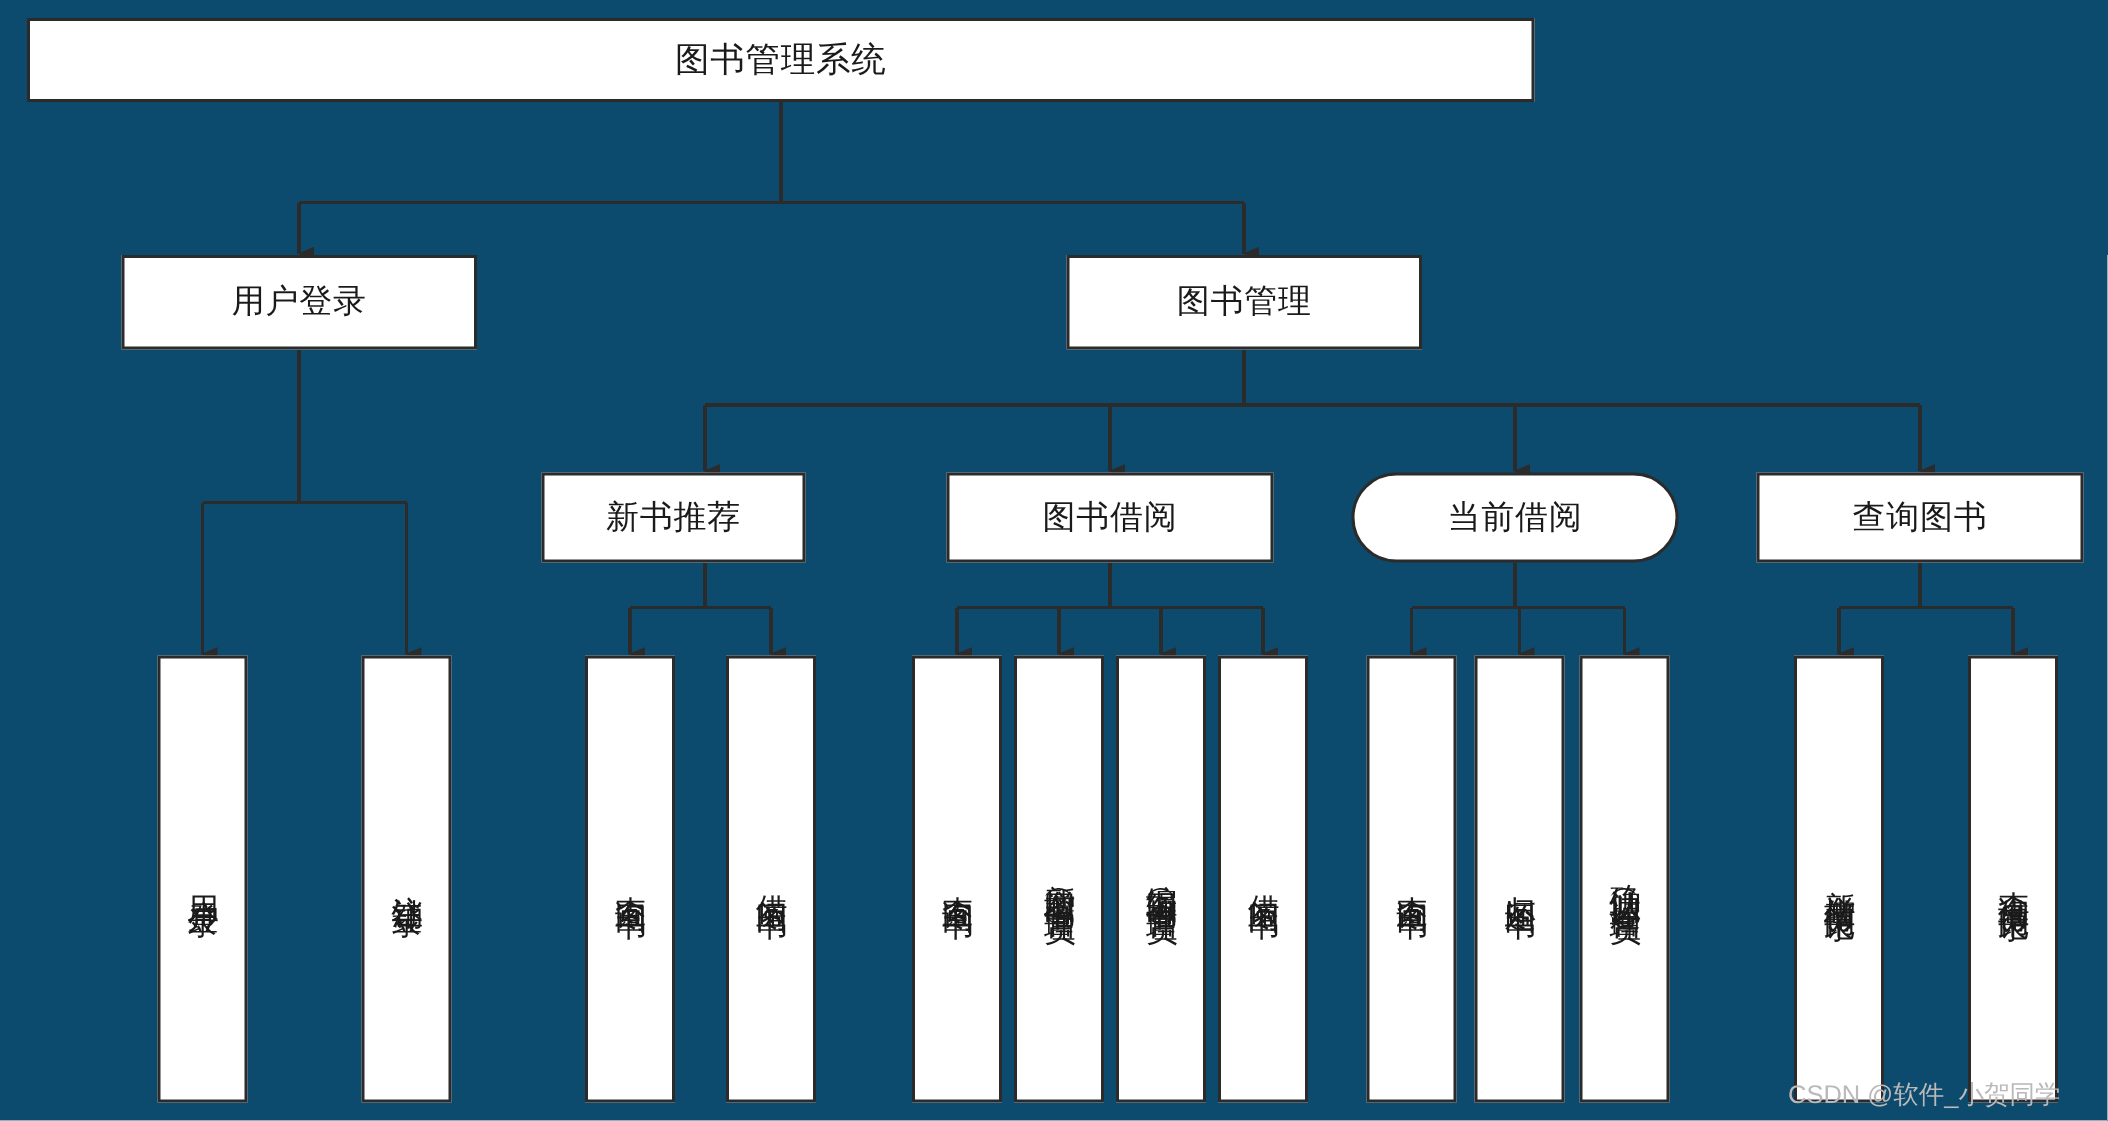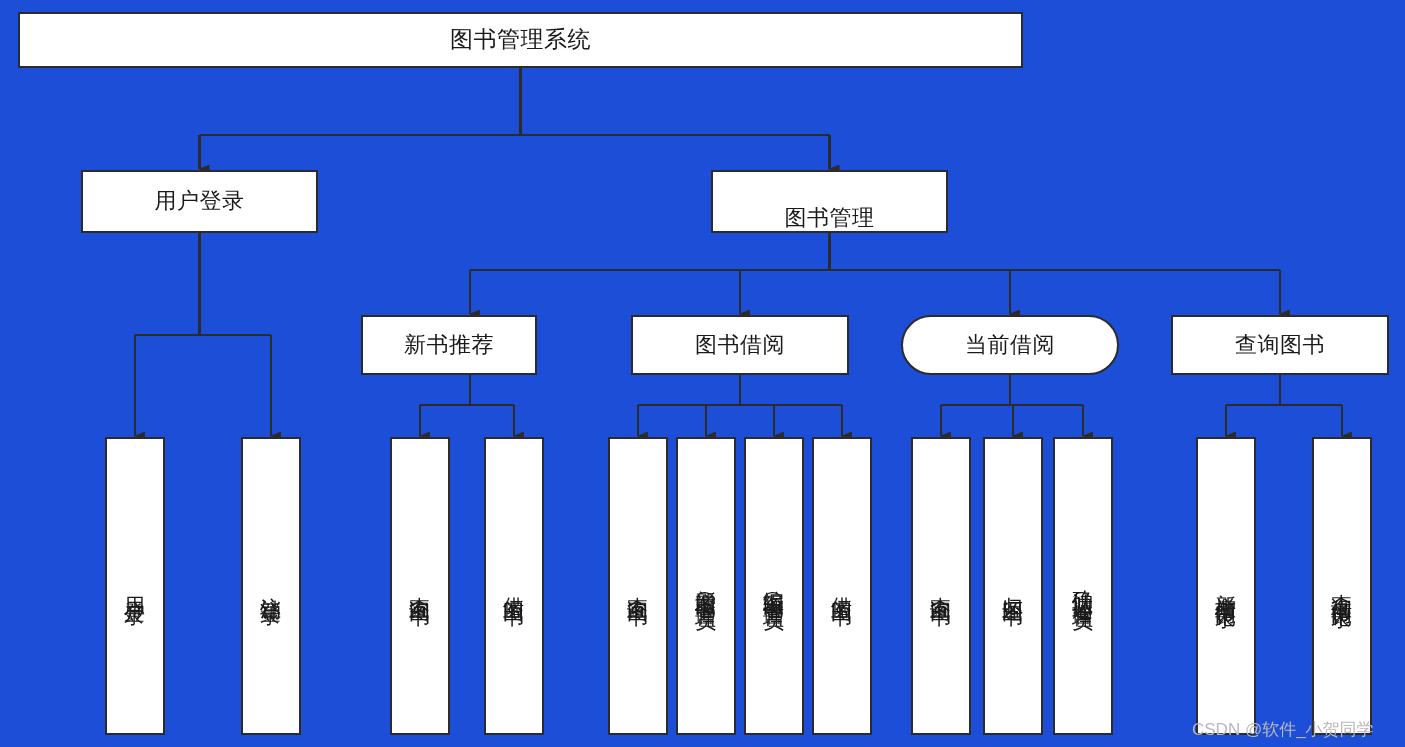--- a/index.html
+++ b/index.html
@@ -8,21 +8,21 @@
     padding: 0;
     background: #ffffff;
   }
   body {
     font-family: "Liberation Sans", "DejaVu Sans", sans-serif;
   }
   #diagram-root {
     position: relative;
     width: 1405px;
     height: 747px;
-    background: #1d4ed8;
+    background: #0c4a6e;
     overflow: hidden;
   }
   #diagram-svg {
     position: absolute;
     left: 0;
     top: 0;
     width: 1405px;
     height: 747px;
   }
   .node-box {
@@ -121,21 +121,21 @@
       </g>
   </svg>
 
   <div id="nodes-layer">
       <div class="node-box horiz level-0" style="left: 18px; top: 12px; width: 1005px; height: 56px;">
         <span class="node-label">图书管理系统</span>
       </div>
       <div class="node-box horiz" style="left: 81px; top: 170px; width: 237px; height: 63px;">
         <span class="node-label">用户登录</span>
       </div>
-      <div class="node-box horiz" style="left: 711px; top: 170px; width: 237px; height: 63px; align-items: flex-end;">
+      <div class="node-box horiz" style="left: 711px; top: 170px; width: 237px; height: 63px;">
         <span class="node-label">图书管理</span>
       </div>
       <div class="node-box horiz" style="left: 361px; top: 315px; width: 176px; height: 60px;">
         <span class="node-label">新书推荐</span>
       </div>
       <div class="node-box horiz" style="left: 631px; top: 315px; width: 218px; height: 60px;">
         <span class="node-label">图书借阅</span>
       </div>
       <div class="node-box horiz" style="left: 901px; top: 315px; width: 218px; height: 60px; border-radius: 30px;">
         <span class="node-label">当前借阅</span>

